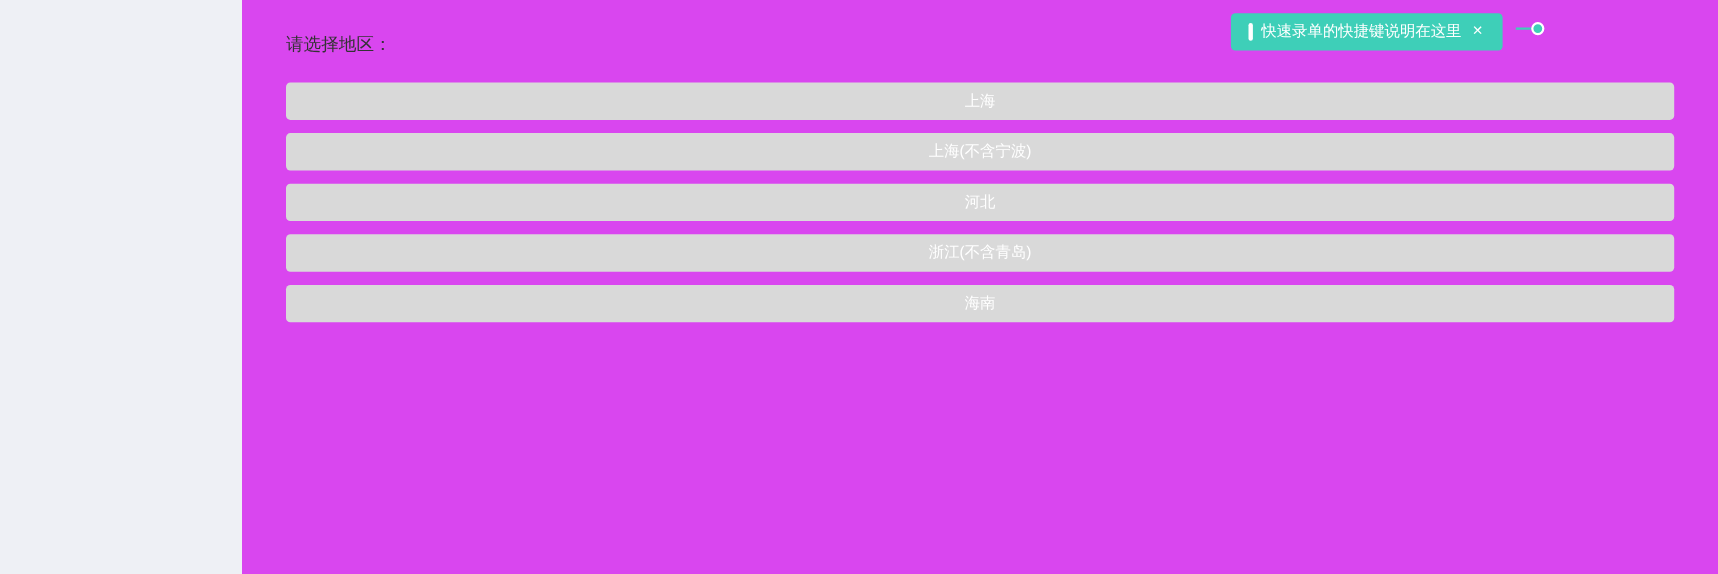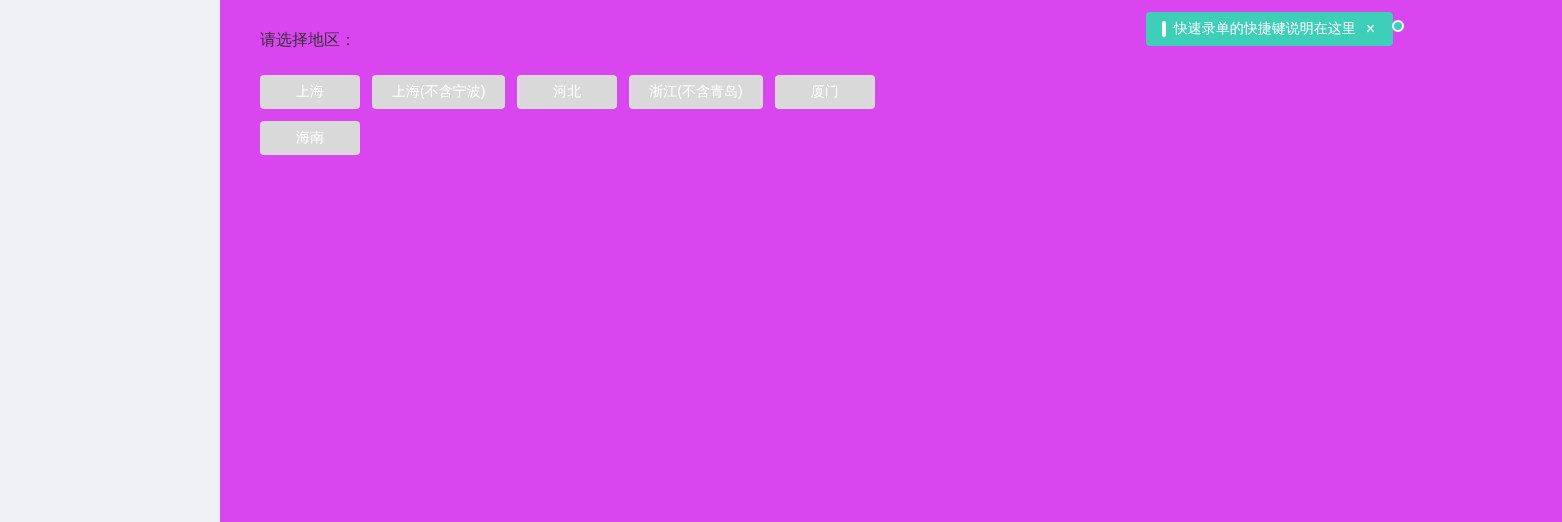--- a/index.html
+++ b/index.html
@@ -41,39 +41,40 @@
       color: #333;
       margin-bottom: 24px;
       font-weight: normal;
     }
 
     .region-buttons-row {
       display: flex;
       flex-wrap: wrap;
       gap: 12px;
       margin-bottom: 12px;
+      flex-direction: column;
     }
 
     .region-btn {
       background: #d9d9d9;
       border: none;
       border-radius: 4px;
       padding: 8px 20px;
       font-size: 14px;
       color: #fff;
       cursor: pointer;
       min-width: 100px;
       text-align: center;
     }
 
     
     .tooltip-bar {
       position: absolute;
       top: 12px;
-      right: 169px;
+      right: 196px;
       background: #3ecfb8;
       color: #fff;
       font-size: 14px;
       padding: 8px 16px;
       border-radius: 4px;
       display: flex;
       align-items: center;
       gap: 8px;
       white-space: nowrap;
     }
@@ -124,21 +125,20 @@
 <div class="sidebar"></div>
 
 <div class="main-content">
   <div class="page-title">请选择地区：</div>
 
   <div class="region-buttons-row">
   <button class="region-btn">上海</button>
       <button class="region-btn">上海(不含宁波)</button>
       <button class="region-btn">河北</button>
       <button class="region-btn">浙江(不含青岛)</button>
-      <button class="region-btn">厦门</button>
     </div>
 
   <div class="region-buttons-row">
       <button class="region-btn">海南</button>
     </div>
 </div>
 
 <div class="tooltip-bar">
   <span class="bar-accent"></span>
   <span>快速录单的快捷键说明在这里</span>

